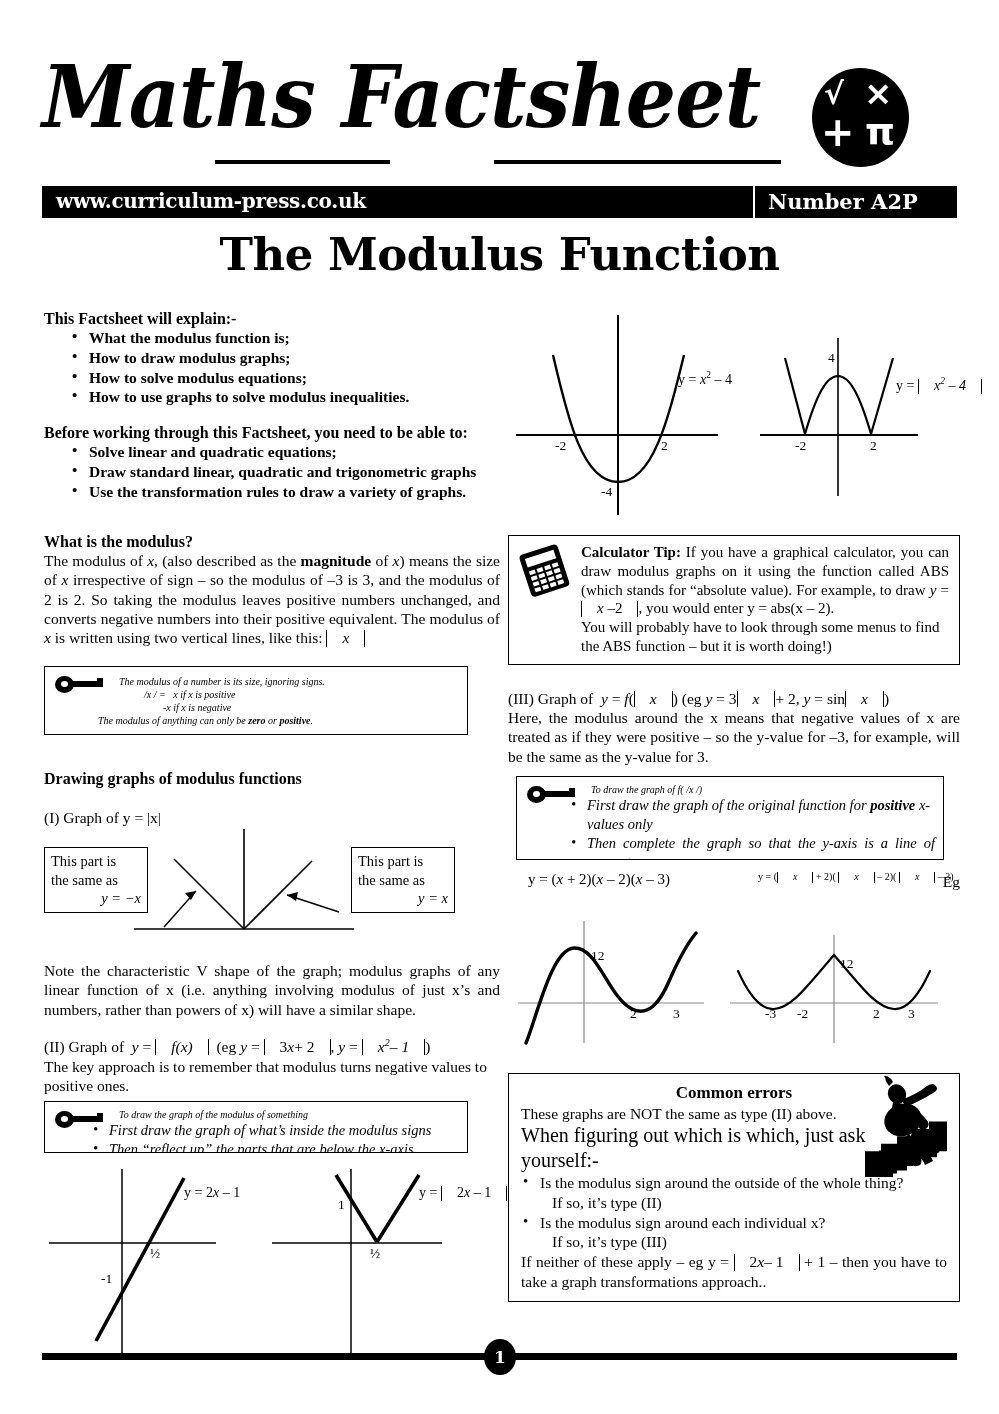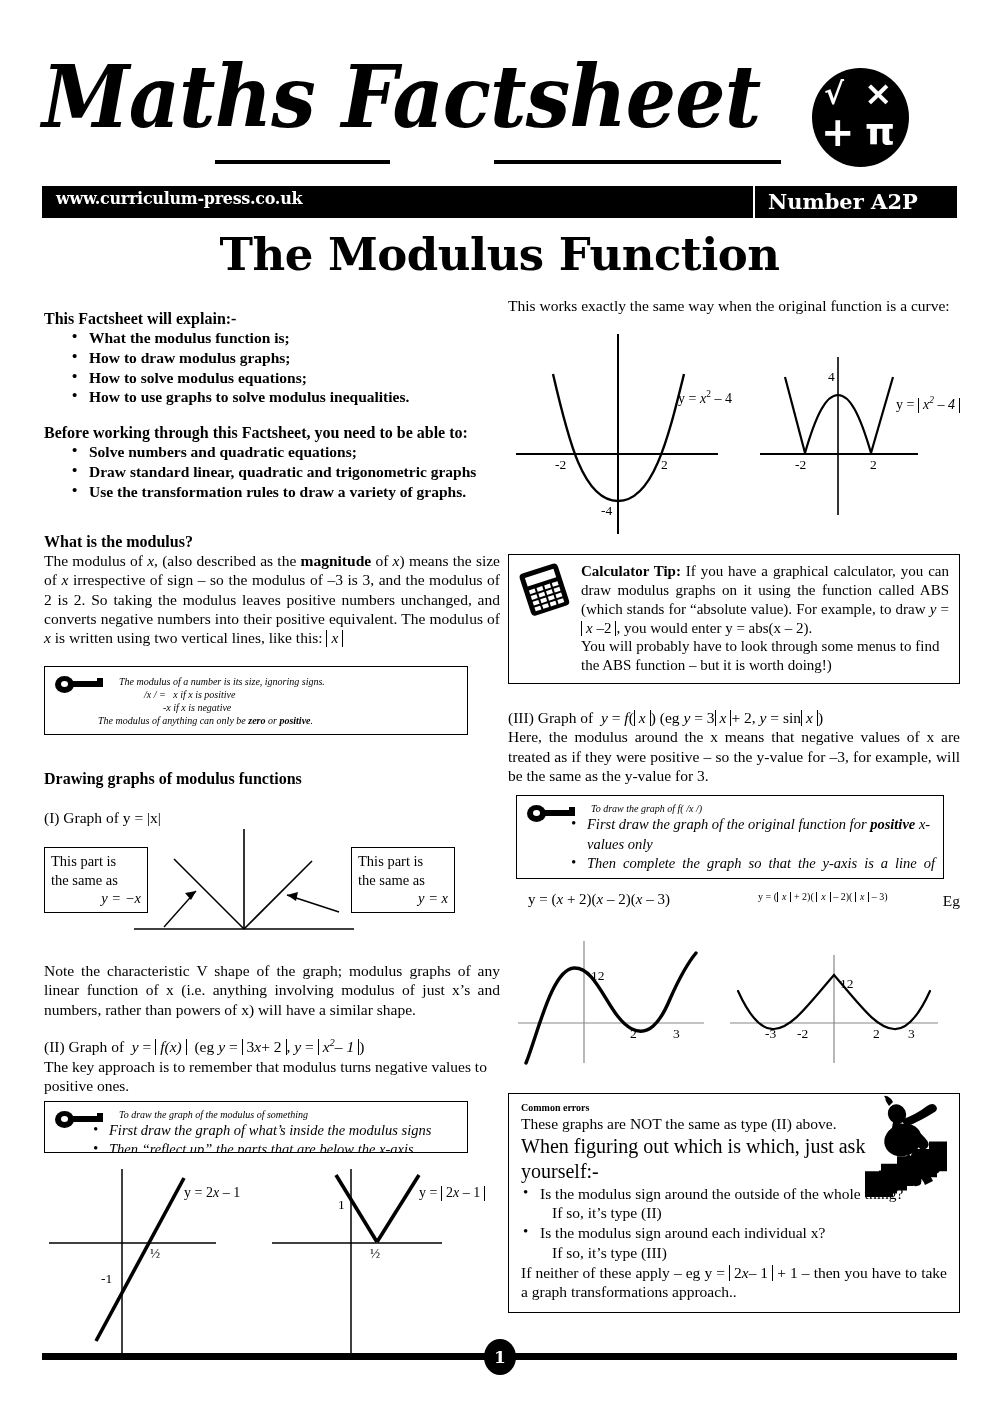--- a/index.html
+++ b/index.html
@@ -13,21 +13,21 @@
   .mast-underline{position:absolute;background:#000;height:4px;}
   .logo{position:absolute;left:812px;top:68px;width:97px;height:99px;border-radius:50%;background:#000;}
   .logo span{position:absolute;color:#fff;font-family:"DejaVu Sans",sans-serif;font-weight:bold;line-height:1;}
   .logo .g-root{left:12px;top:11px;font-size:30px;}
   .logo .g-times{left:52px;top:8px;font-size:34px;}
   .logo .g-plus{left:9px;top:44px;font-size:40px;}
   .logo .g-pi{left:53px;top:44px;font-size:38px;}
 
   
   .bar{position:absolute;left:42px;top:186px;width:915px;height:32px;background:#000;}
-  .bar .url{position:absolute;left:14px;top:3px;color:#fff;font-family:"DejaVu Serif",serif;font-weight:bold;font-size:16px;letter-spacing:-0.3px;}
+  .bar .url{position:absolute;left:14px;top:3px;color:#fff;font-family:"DejaVu Serif",serif;font-weight:bold;font-size:20px;letter-spacing:-0.3px;}
   .bar .divider{position:absolute;left:711px;top:0;width:2px;height:32px;background:#fff;}
   .bar .num{position:absolute;left:726px;top:3px;color:#fff;font-family:"DejaVu Serif",serif;font-weight:bold;font-size:21px;}
 
   .doctitle{position:absolute;left:0;top:228px;width:999px;text-align:center;
     font-family:"DejaVu Serif",serif;font-weight:bold;font-size:45px;letter-spacing:-0.5px;}
 
   
   .col-l{position:absolute;left:44px;top:310px;width:456px;}
   .col-r{position:absolute;left:508px;top:296px;width:452px;}
 
@@ -35,21 +35,21 @@
   .p.nj{text-align:left;}
   .b{font-weight:bold;}
   h3.sec{font-size:16px;font-weight:bold;margin:0;}
   ul.bl{list-style:none;margin:0;padding:0 0 0 28px;}
   ul.bl li{font-size:15.5px;line-height:1.28;position:relative;padding-left:17px;}
   ul.bl li:before{content:"\2022";position:absolute;left:0;top:-1px;font-size:15px;}
   ul.bl.bold li{font-weight:bold;}
 
   
   .m{font-style:italic;text-align:right;}
-  .mod{display:inline-block;border-left:1.3px solid #000;border-right:1.3px solid #000;padding:0 4px;line-height:1.05;}
+  .mod{display:inline-block;border-left:1.3px solid #000;border-right:1.3px solid #000;padding:0 15px;line-height:1.05;}
   sup.sm{font-size:0.68em;vertical-align:super;line-height:0;}
 
   
   .keybox{position:relative;border:1.4px solid #000;background:#fff;box-sizing:border-box;}
   .keybox:after{content:"";position:absolute;left:6px;top:6px;width:100%;height:100%;background:#000;z-index:-1;}
   .keybox .kshadow{position:absolute;left:5px;top:5px;width:100%;height:100%;background:#000;z-index:-1;}
   .keyicon{position:absolute;left:10px;top:9px;width:48px;height:17px;}
   .keyicon .kh{position:absolute;left:0;top:0;width:19px;height:17px;border-radius:50%;background:#000;}
   .keyicon .khole{position:absolute;left:6px;top:5px;width:7px;height:6px;border-radius:50%;background:#fff;}
   .keyicon .ks{position:absolute;left:16px;top:5px;width:32px;height:6px;background:#000;}
@@ -109,21 +109,21 @@
     <h3 class="sec">This Factsheet will explain:-</h3>
     <ul class="bl bold">
       <li>What the modulus function is;</li>
       <li>How to draw modulus graphs;</li>
       <li>How to solve modulus equations;</li>
       <li>How to use graphs to solve modulus inequalities.</li>
     </ul>
 
     <h3 class="sec" style="margin-top:17px;">Before working through this Factsheet, you need to be able to:</h3>
     <ul class="bl bold">
-      <li>Solve numbers and quadratic equations;</li>
+      <li>Solve linear and quadratic equations;</li>
       <li>Draw standard linear, quadratic and trigonometric graphs</li>
       <li>Use the transformation rules to draw a variety of graphs.</li>
     </ul>
 
     <h3 class="sec" style="margin-top:31px;">What is the modulus?</h3>
     <p class="p"><span>The modulus of </span><span class="m">x</span><span>, (also described as the </span><span class="b">magnitude</span><span> of </span><span class="m">x</span><span>) means the size of </span><span class="m">x</span><span> irrespective of sign – so the modulus of –3 is 3, and the modulus of 2 is 2.  So taking the modulus leaves positive numbers unchanged, and converts negative numbers into their positive equivalent.  The modulus of </span><span class="m">x</span><span> is written using two vertical lines, like this: </span><span class="mod m">x</span></p>
 
     <div class="keybox" style="margin-top:18px;width:424px;padding:8px 8px 7px 8px;">
       <div class="kshadow"></div>
       <div class="keyicon">
@@ -202,21 +202,20 @@
       <div class="tick" style="left:57px;top:108px;">-1</div>
       <div class="glabel m" style="left:375px;top:22px;">y = <span class="mod">2<span class="m">x</span> – 1</span></div>
       <div class="tick" style="left:326px;top:83px;">½</div>
       <div class="tick" style="left:294px;top:34px;">1</div>
     </div>
 
   </div>
 
   <div class="col-r">
 
-    <p class="p nj">This works exactly the same way when the original function is a curve:</p>
 
     <div class="gwrap" style="height:215px;margin-top:4px;">
       <svg width="452" height="215" viewBox="0 0 452 215">
 
         <line x1="8" y1="135" x2="210" y2="135" stroke="#000" stroke-width="2"></line>
         <line x1="110" y1="15" x2="110" y2="215" stroke="#000" stroke-width="2"></line>
         <path d="M 45 55 C 60 120, 75 182, 110 182 C 145 182, 160 120, 176 55" fill="none" stroke="#000" stroke-width="2.4"></path>
 
         <line x1="252" y1="135" x2="410" y2="135" stroke="#000" stroke-width="2"></line>
         <line x1="330" y1="38" x2="330" y2="196" stroke="#000" stroke-width="1.6"></line>
@@ -316,21 +315,21 @@
           <path d="M26 10 q-6 -8 -2 -10 q4 2 6 6z"></path>
           <path d="M24 4 q-5 -5 -1 -4 q3 1 4 4z"></path>
           <path d="M38 24 q16 -6 26 -14 q6 -4 9 0 q3 4 -3 7 q-11 7 -27 14z"></path>
           <path d="M30 26 q20 2 32 16 q6 6 2 10 q-5 4 -10 -2 q-10 -10 -26 -12z"></path>
           <ellipse cx="40" cy="44" rx="19" ry="16" transform="rotate(-18 40 44)"></ellipse>
           <path d="M52 52 q18 6 24 18 q3 6 -3 8 q-6 2 -9 -4 q-5 -9 -17 -13z"></path>
           <path d="M46 58 q10 12 12 24 q2 7 -4 8 q-6 1 -7 -6 q-2 -12 -8 -20z"></path>
           <path d="M60 76 q8 3 10 9 l-8 4 q-2 -6 -7 -8z"></path>
         </g>
       </svg>
-      <p class="p nj b" style="font-size:10px;">Common errors</p>
+      <p class="p nj b" style="font-size:17px;text-align:center;">Common errors</p>
       <p class="p nj" style="font-size:15.5px;">These graphs are NOT the same as type (II)  above.</p>
       <p class="p nj" style="font-size:20px;">When figuring out which is which, just ask yourself:-</p>
       <ul class="bl" style="padding-left:2px;">
         <li><span>Is the modulus sign around the outside of the whole thing?</span><br>
           <span style="display:inline-block;margin-left:12px;">If so, it’s type (II)</span></li>
         <li><span>Is the modulus sign around each individual x?</span><br>
           <span style="display:inline-block;margin-left:12px;">If so, it’s type (III)</span></li>
       </ul>
       <p class="p" style="font-size:15.5px;"><span>If neither of these apply – eg y = </span><span class="mod">2<span class="m">x</span>– 1</span><span> + 1 – then you have to take a graph transformations approach..</span></p>
     </div>

